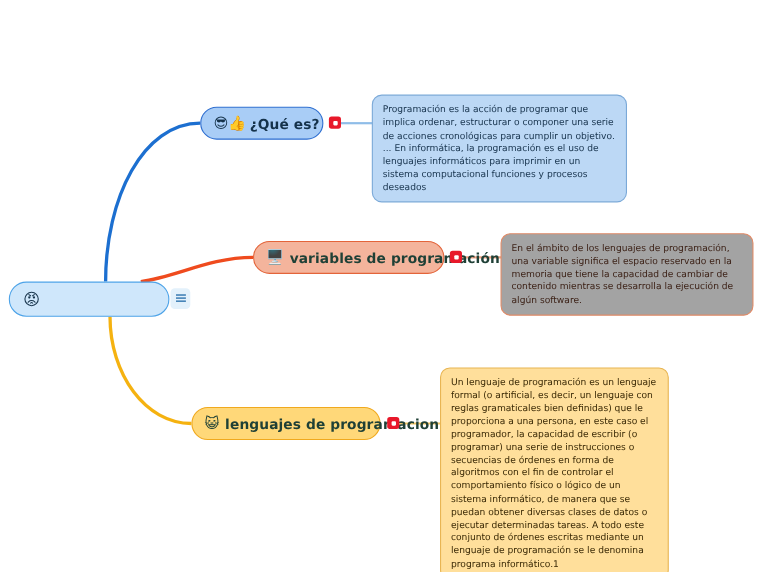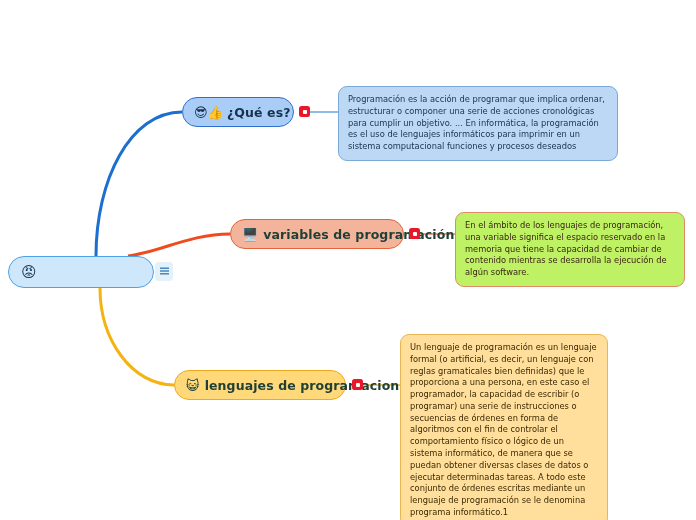--- a/index.html
+++ b/index.html
@@ -107,30 +107,30 @@
     position: absolute;
     box-sizing: border-box;
     border-radius: 9px;
     font-size: 8.3px;
     line-height: 1.42;
     padding: 7px 9px;
   }
   #note-quees {
     left: 338px;
     top: 86px;
-    width: 280px;
+    width: 232px;
     background: #bcd8f5;
     border: 1px solid #7ba9d8;
     color: #17334d;
   }
   #note-variables {
     left: 455px;
     top: 212px;
     width: 230px;
-    background: #bef264;
+    background: #a3a3a3;
     border: 1px solid #e08b68;
     color: #3a1f14;
   }
   #note-lenguajes {
     left: 400px;
     top: 334px;
     width: 208px;
     background: #ffdf9b;
     border: 1px solid #e8b553;
     color: #3b2a06;

